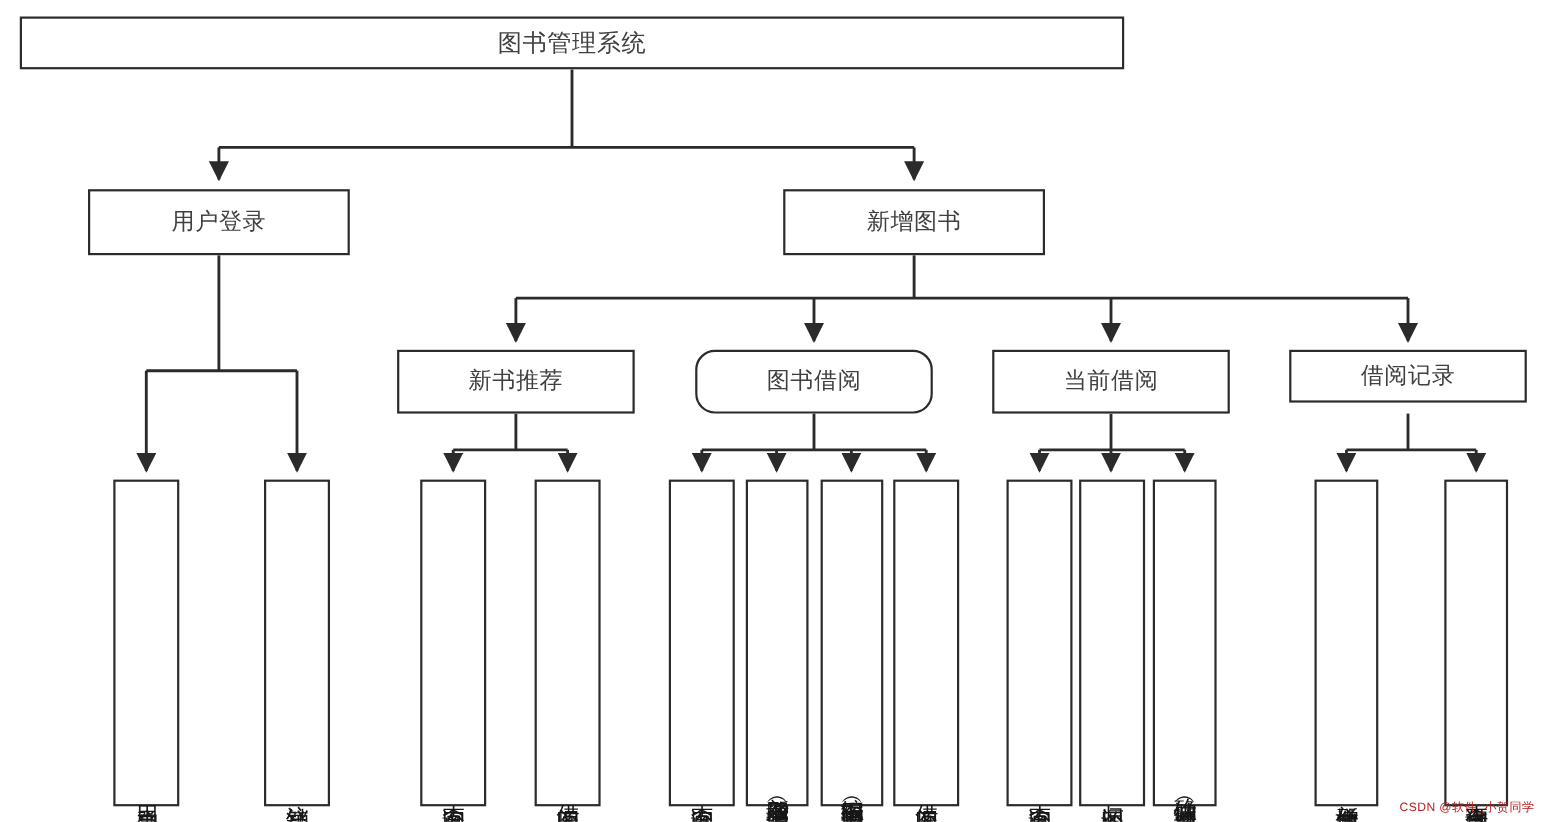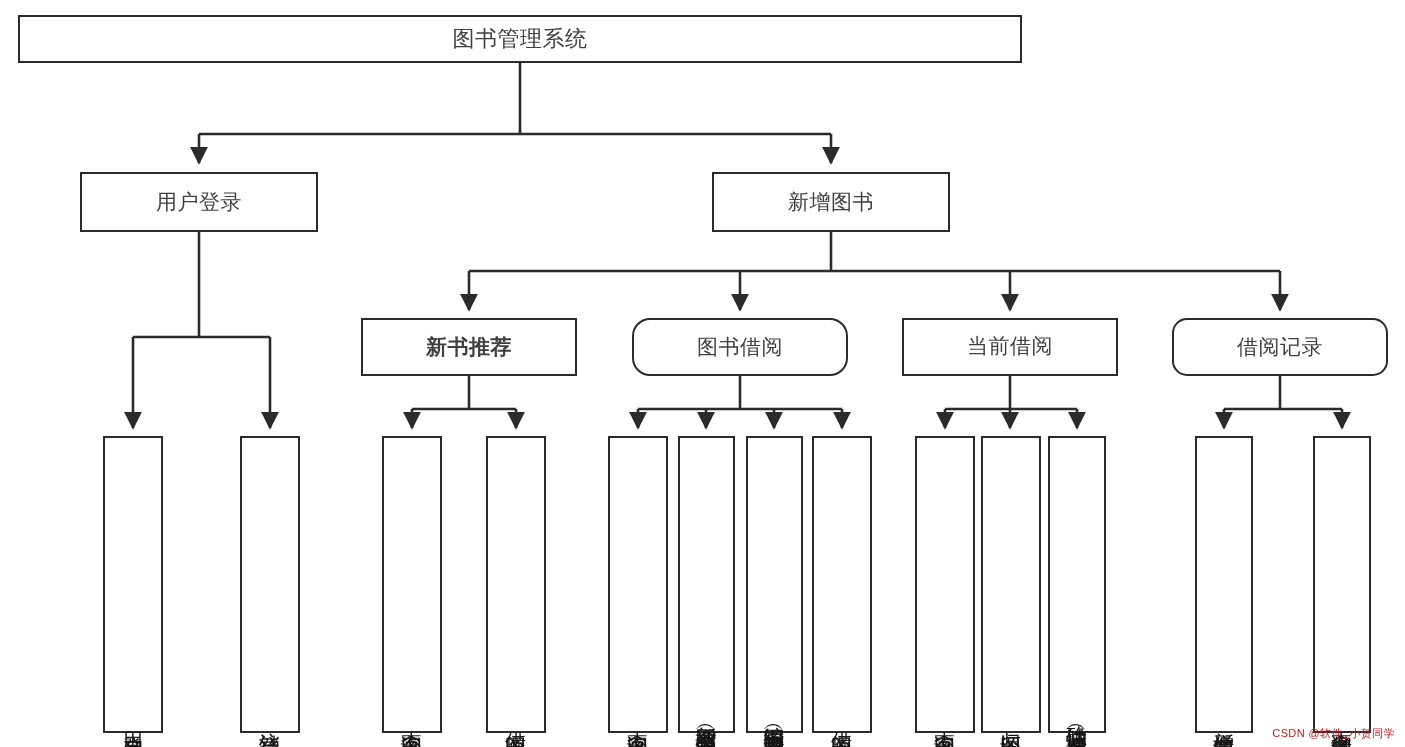--- a/index.html
+++ b/index.html
@@ -138,30 +138,30 @@
     <span>图书管理系统</span>
   </div>
 
   <div class="node tier1" style="left:80px; top:172px; width:238px; height:60px;">
     <span>用户登录</span>
   </div>
   <div class="node tier1" style="left:712px; top:172px; width:238px; height:60px;">
     <span>新增图书</span>
   </div>
 
-  <div class="node tier2" style="left:361px; top:318px; width:216px; height:58px;font-weight:bold;">
+  <div class="node tier2" style="left:361px; top:318px; width:216px; height:58px;">
     <span>新书推荐</span>
   </div>
   <div class="node tier2" style="left:632px; top:318px; width:216px; height:58px;border-radius:18px;">
     <span>图书借阅</span>
   </div>
   <div class="node tier2" style="left:902px; top:318px; width:216px; height:58px;font-family:Liberation Serif, serif;">
     <span>当前借阅</span>
   </div>
-  <div class="node tier2" style="left:1172px; top:318px; width:216px; height:58px;border-radius:15px;">
+  <div class="node tier2" style="left:1172px; top:318px; width:216px; height:48px;">
     <span>借阅记录</span>
   </div>
 
   <div class="leaf" style="left:103px; top:436px; width:60px; height:297px;">
     <span class="vtext">用户登录</span>
   </div>
   <div class="leaf" style="left:240px; top:436px; width:60px; height:297px;">
     <span class="vtext">注销登录</span>
   </div>
 

